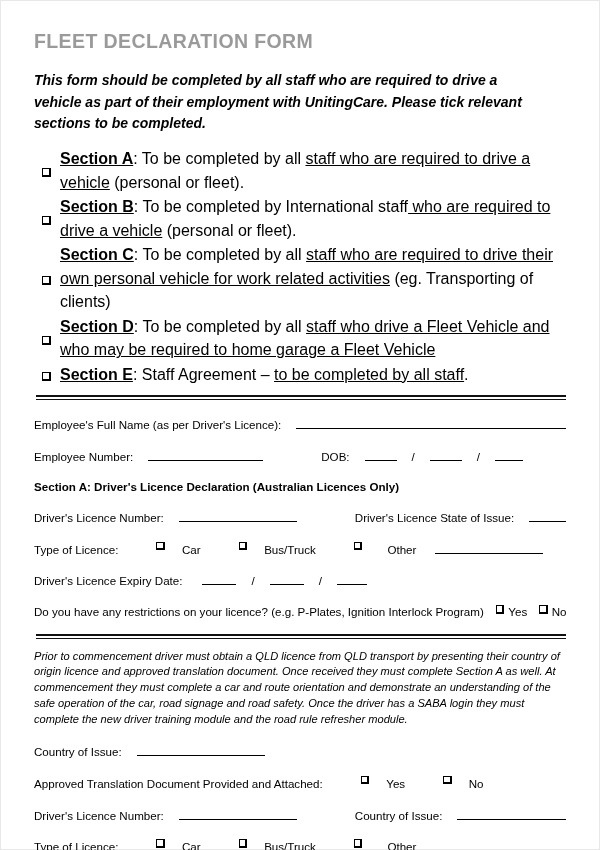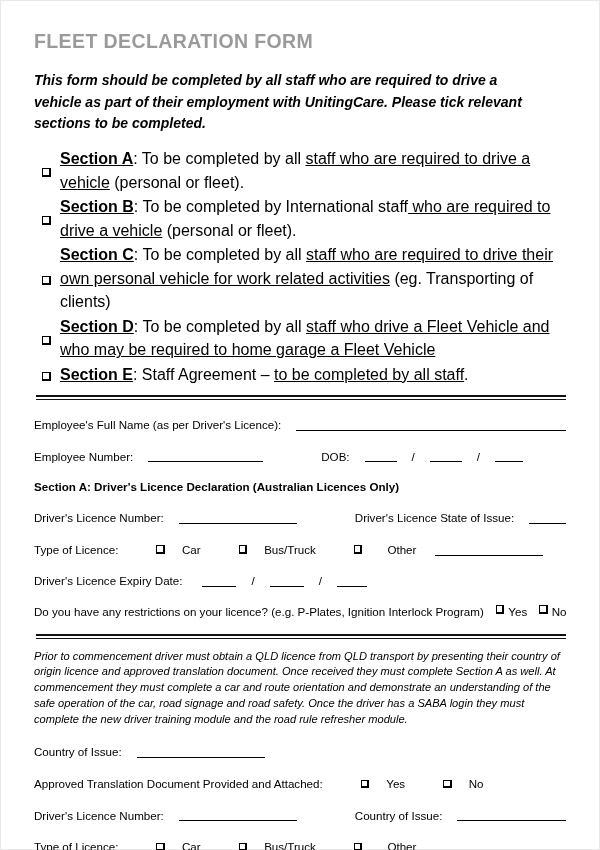--- a/index.html
+++ b/index.html
@@ -91,21 +91,21 @@
     padding-top: 1.5px;
   }
   .rule-top { margin-top: 9px; margin-bottom: 17px; }
 
   
   .frow {
     font-size: 11.6px;
     line-height: 1.35;
     margin-bottom: 16px;
     display: flex;
-    align-items: center;
+    align-items: flex-start;
     white-space: nowrap;
     gap: 13px;
   }
   .lbl { flex: 0 0 auto; }
   .blank {
     display: inline-block;
     border-bottom: 1px solid #000;
     height: 11px;
     margin: 0 2px;
     flex: 0 0 auto;

